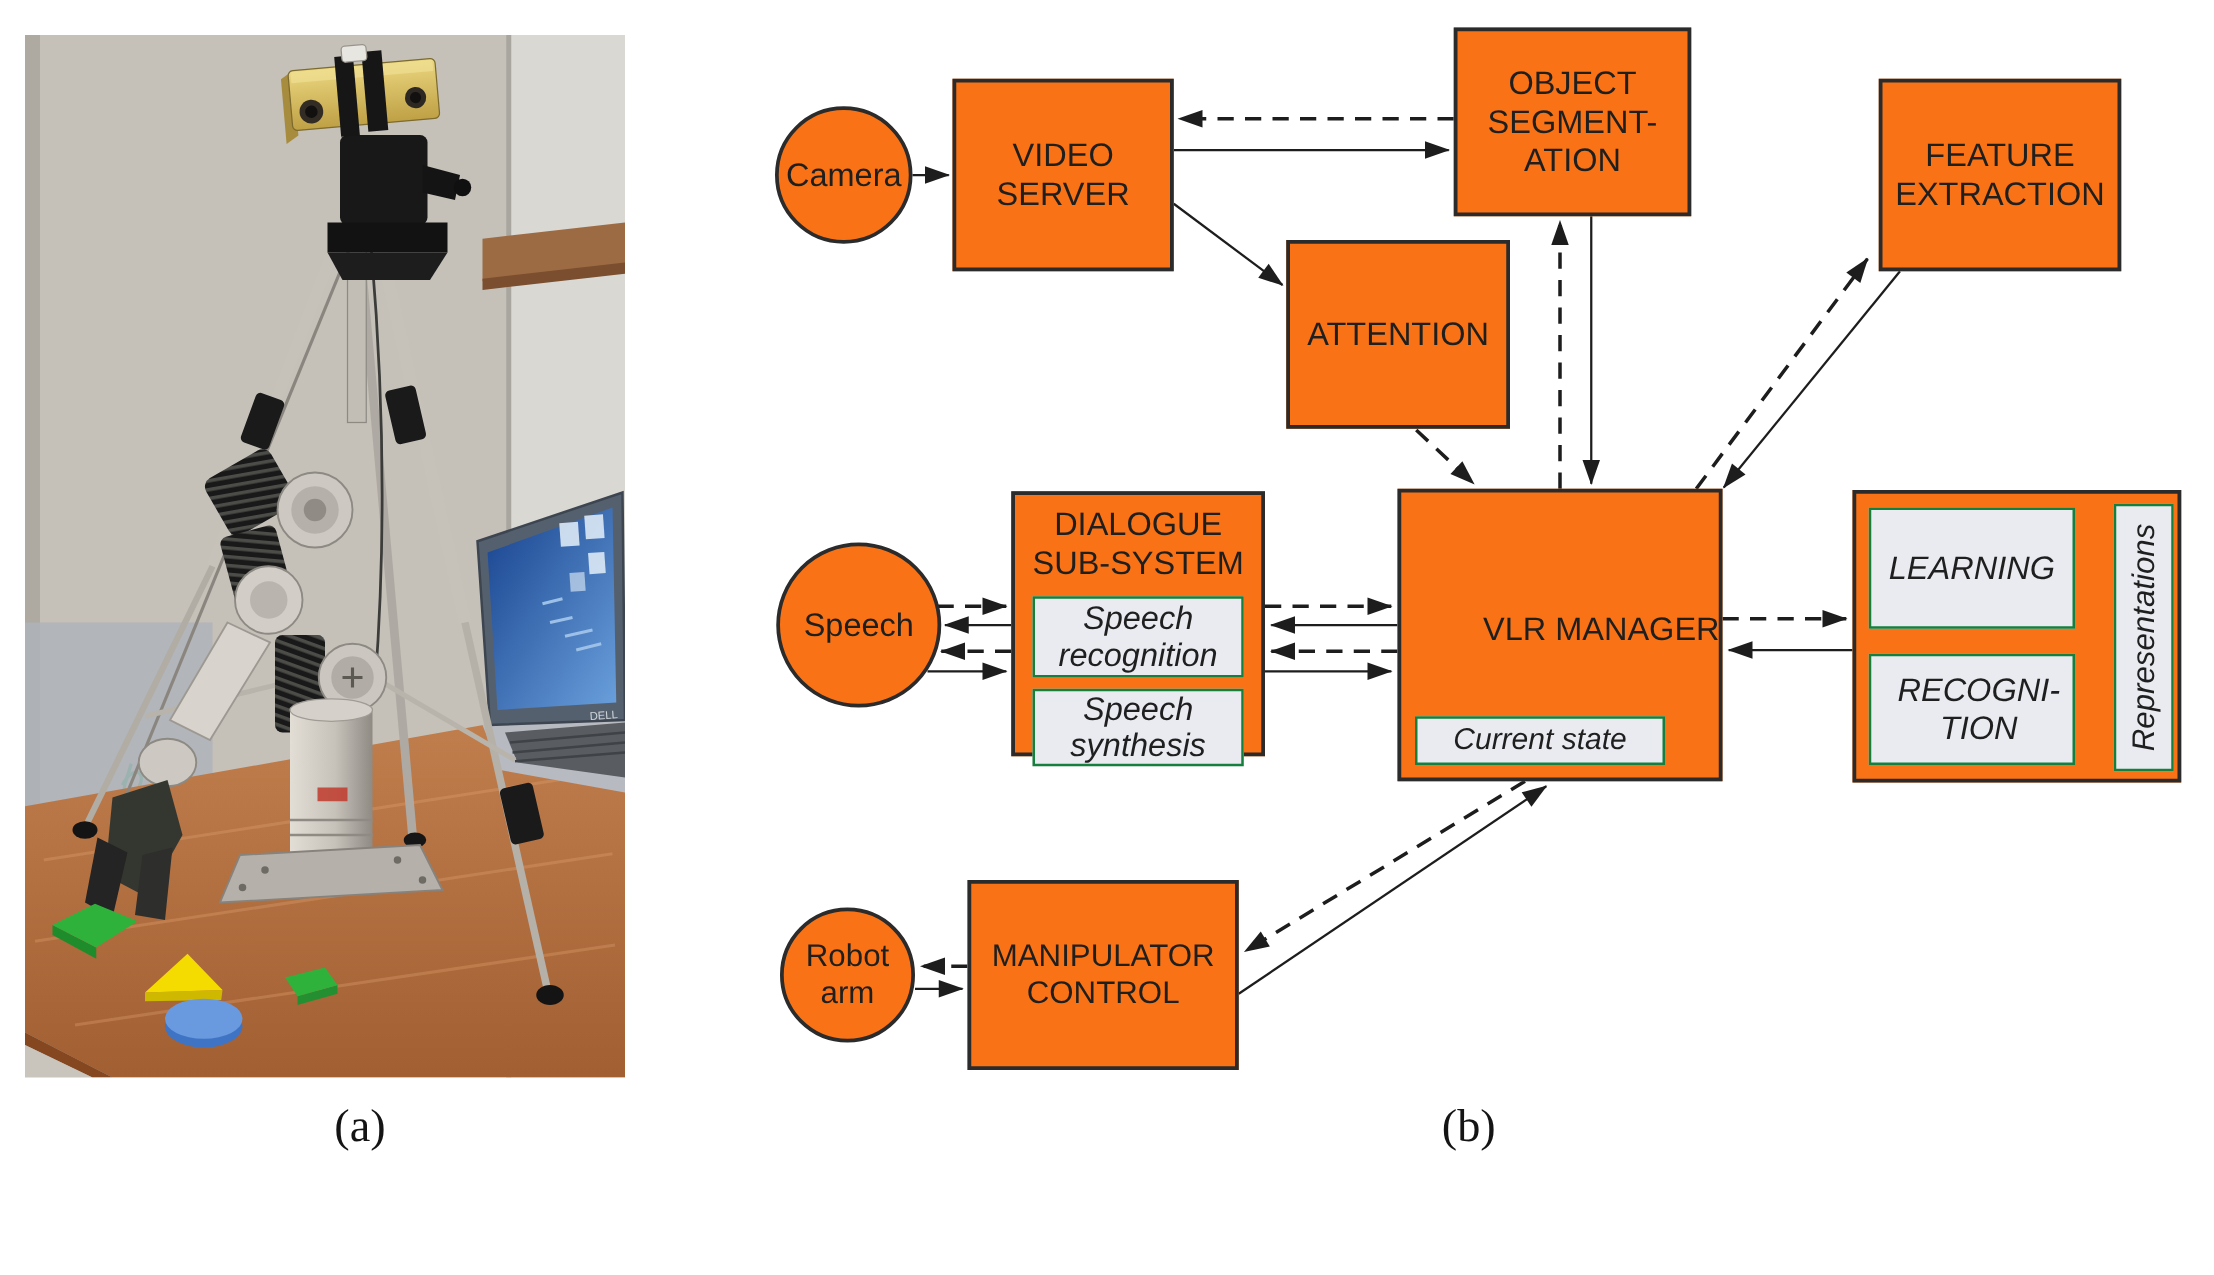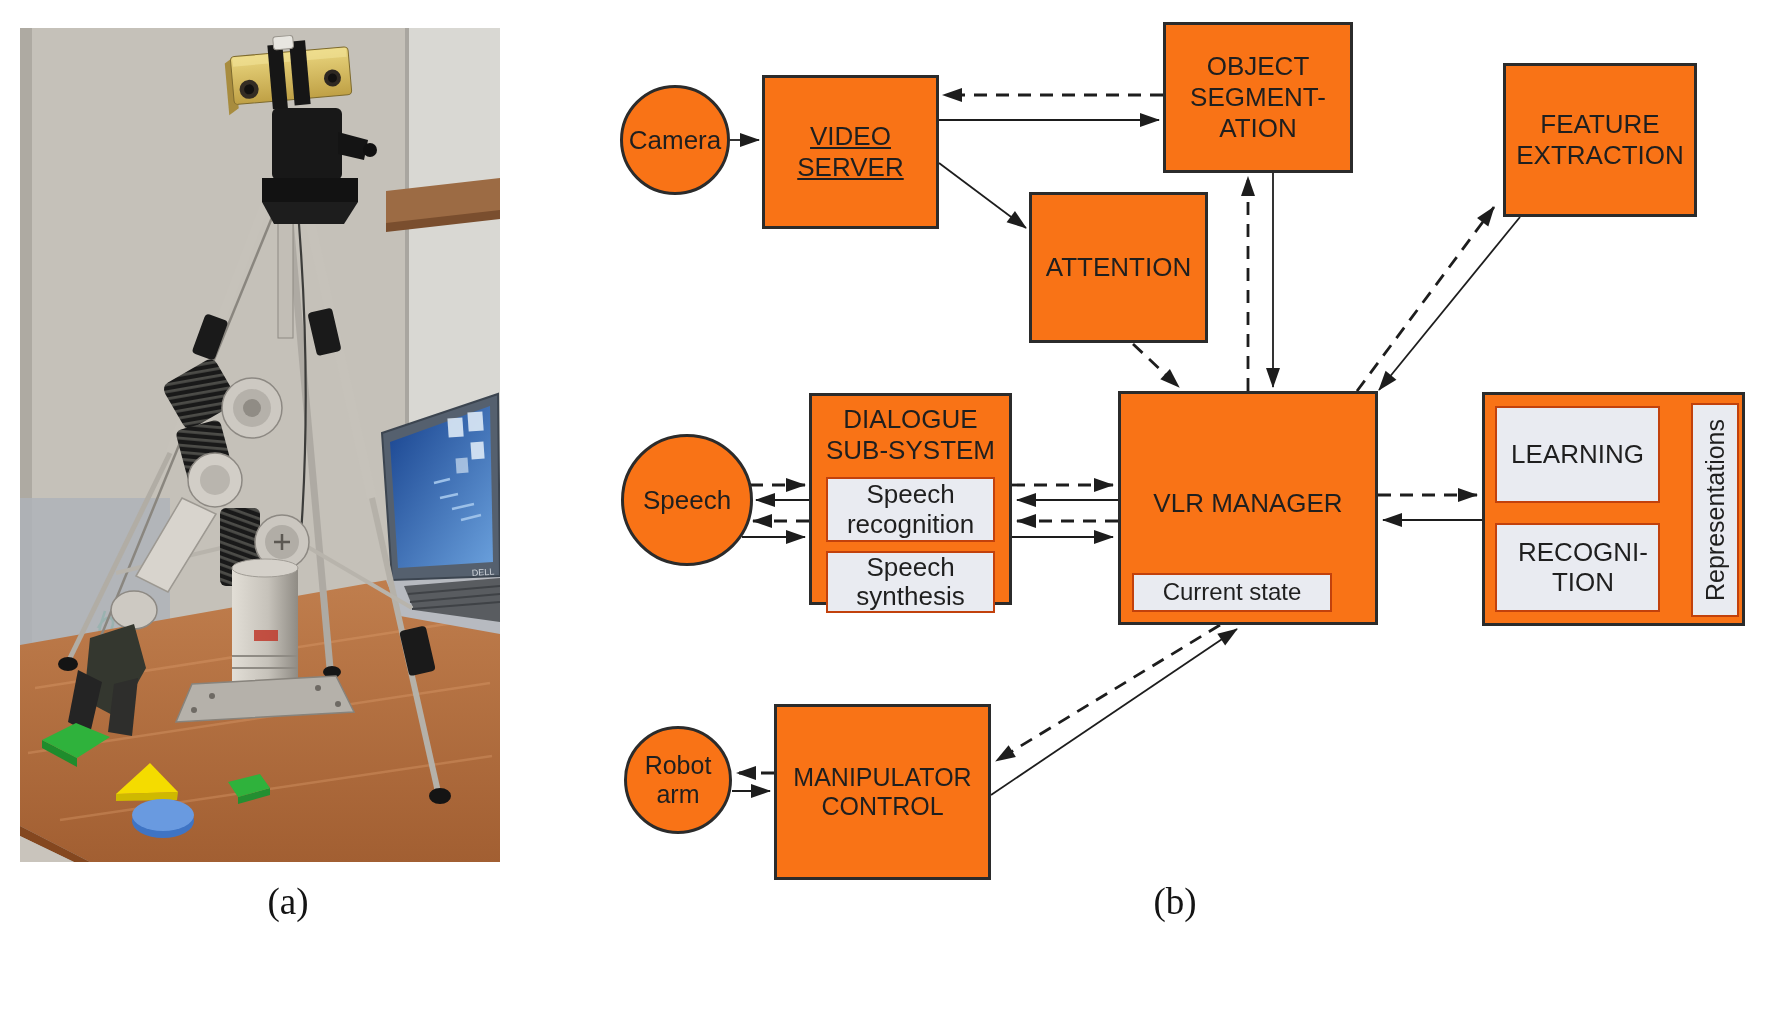--- a/index.html
+++ b/index.html
@@ -6,25 +6,25 @@
   body{width:1771px;height:1020px;font-family:"Liberation Sans",sans-serif;}
   .stage{position:relative;width:1771px;height:1020px;overflow:hidden;background:#fff;}
   svg{display:block;}
   .photo{position:absolute;left:20px;top:28px;}
   .arrows{position:absolute;left:0;top:0;}
   .node{position:absolute;background:#f97316;border:3px solid #2b2b2b;box-sizing:border-box;
         display:flex;flex-direction:column;align-items:center;justify-content:center;
         text-align:center;color:#1f1f1f;font-size:26px;line-height:1.18;}
   .node span{display:block;}
   .ellipse{border-radius:50%;}
-  .inner{position:absolute;background:#e9ebf1;border:2px solid #c2410c;box-sizing:border-box;
+  .inner{position:absolute;background:#e9ebf1;border:2px solid #15803d;box-sizing:border-box;
          display:flex;flex-direction:column;align-items:center;justify-content:center;
-         text-align:center;color:#1f1f1f;font-size:26px;line-height:1.12;}
+         text-align:center;color:#1f1f1f;font-size:26px;line-height:1.12;font-style:italic;}
   .dialogue{justify-content:flex-start;padding-top:8px;}
-  .vlr-label{position:absolute;left:0;top:94px;width:100%;text-align:center;font-size:26px;}
+  .vlr-label{position:absolute;left:0;top:94px;width:100%;text-align:center;font-size:26px;padding-left:33px;}
   .manip{font-size:25px;}
   .vert span{transform:rotate(-90deg);white-space:nowrap;font-size:25px;}
   .panel-label{position:absolute;width:120px;text-align:center;
                font-family:"Liberation Serif",serif;font-size:37px;color:#141414;}
   .caption{position:absolute;left:0;top:944px;width:1771px;text-align:center;
            font-family:"Liberation Serif",serif;font-size:37px;color:#101010;}
   .caption .pfx{font-weight:bold;margin-right:12px;}
   .s{stroke:#1d1d1d;stroke-width:1.8;fill:none;}
   .d{stroke:#1d1d1d;stroke-width:2.8;stroke-dasharray:13 9;fill:none;}
 </style>
@@ -202,21 +202,21 @@
     <line class="d" x1="1220" y1="625" x2="996" y2="761" marker-end="url(#ah)"></line>
     <line class="s" x1="991" y1="795" x2="1237" y2="629" marker-end="url(#ah)"></line>
     <line class="d" x1="774" y1="773" x2="737" y2="773" marker-end="url(#ah)"></line>
     <line class="s" x1="732" y1="791" x2="770" y2="791" marker-end="url(#ah)"></line>
   </svg>
 
   <div class="node ellipse" style="left:620px;top:85px;width:110px;height:110px;">
     <span>Camera</span>
   </div>
 
-  <div class="node" style="left:762px;top:75px;width:177px;height:154px;text-decoration:underline;">
+  <div class="node" style="left:762px;top:63px;width:177px;height:154px;">
     <span>VIDEO</span>
     <span>SERVER</span>
   </div>
 
   <div class="node" style="left:1163px;top:22px;width:190px;height:151px;">
     <span>OBJECT</span>
     <span>SEGMENT-</span>
     <span>ATION</span>
   </div>
 
@@ -259,21 +259,21 @@
     </div>
     <div class="inner" style="left:10px;top:128px;width:165px;height:89px;padding-left:11px;">
       <span>RECOGNI-</span>
       <span>TION</span>
     </div>
     <div class="inner vert" style="left:206px;top:8px;width:48px;height:214px;">
       <span>Representations</span>
     </div>
   </div>
 
-  <div class="node manip" style="left:774px;top:704px;width:217px;height:176px;">
+  <div class="node manip" style="left:774px;top:704px;width:217px;height:152px;">
     <span>MANIPULATOR</span>
     <span>CONTROL</span>
   </div>
 
   <div class="node ellipse" style="left:624px;top:726px;width:108px;height:108px;font-size:25px;text-align:right;">
     <span>Robot</span>
     <span>arm</span>
   </div>
 
   <div class="panel-label" style="left:228px;top:880px;">(a)</div>

